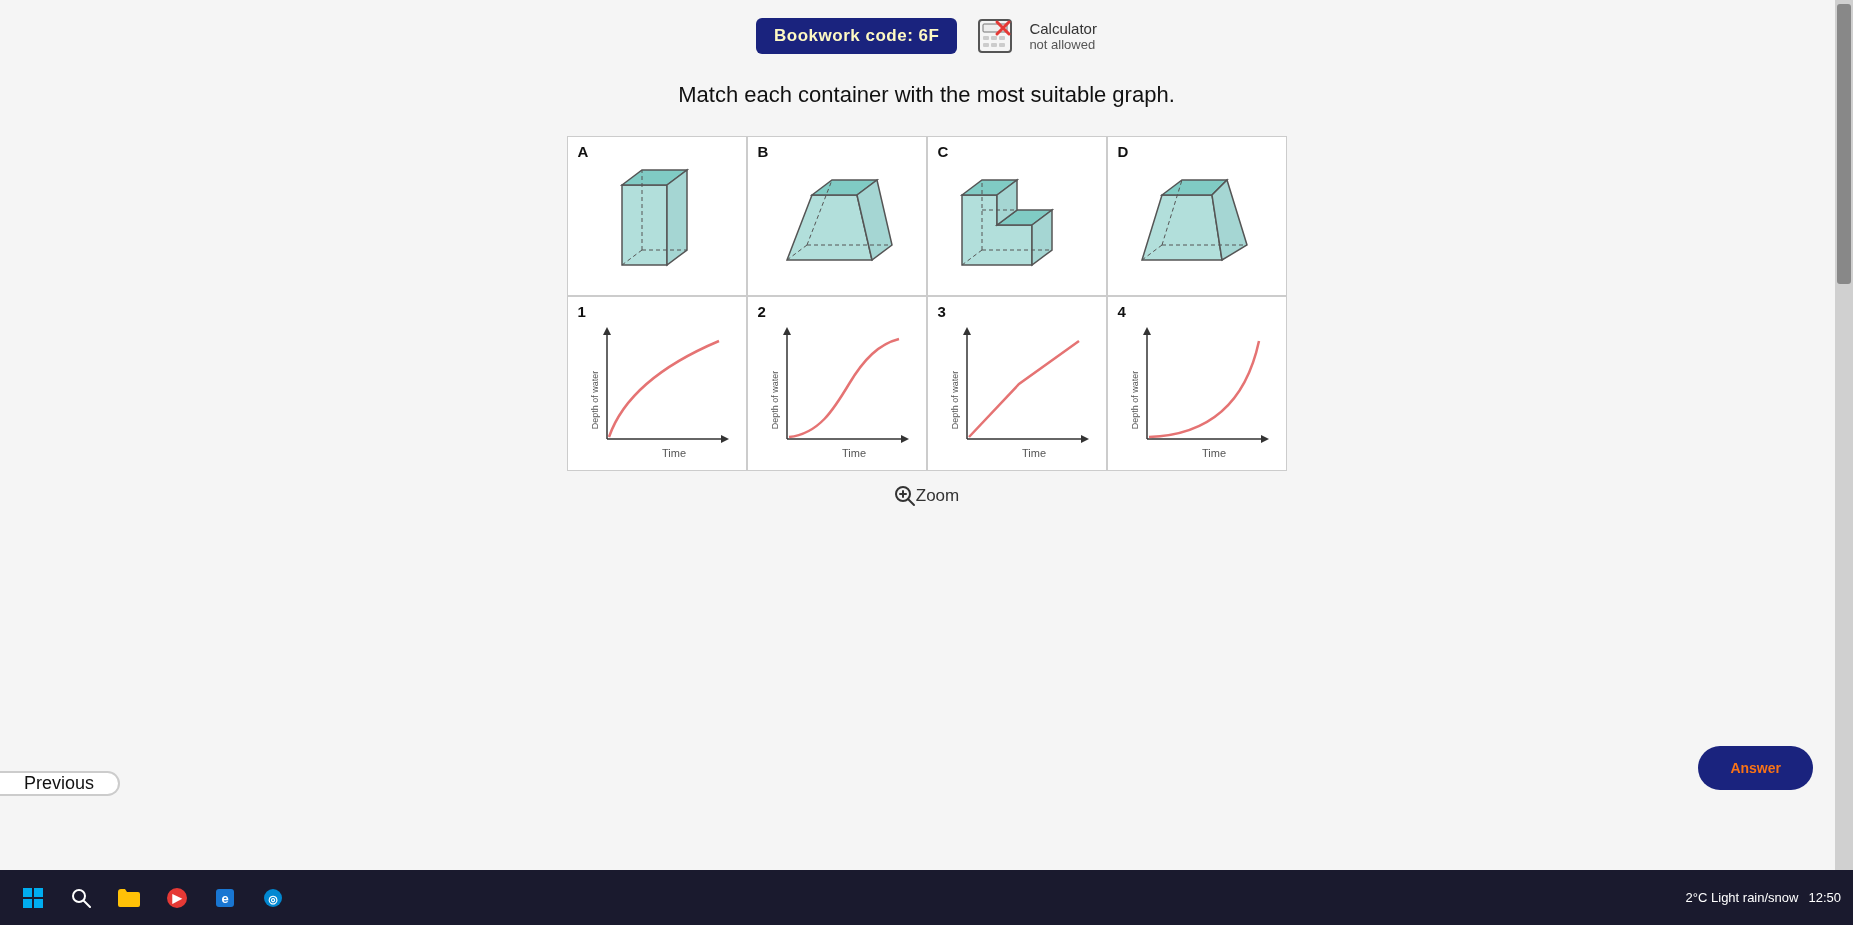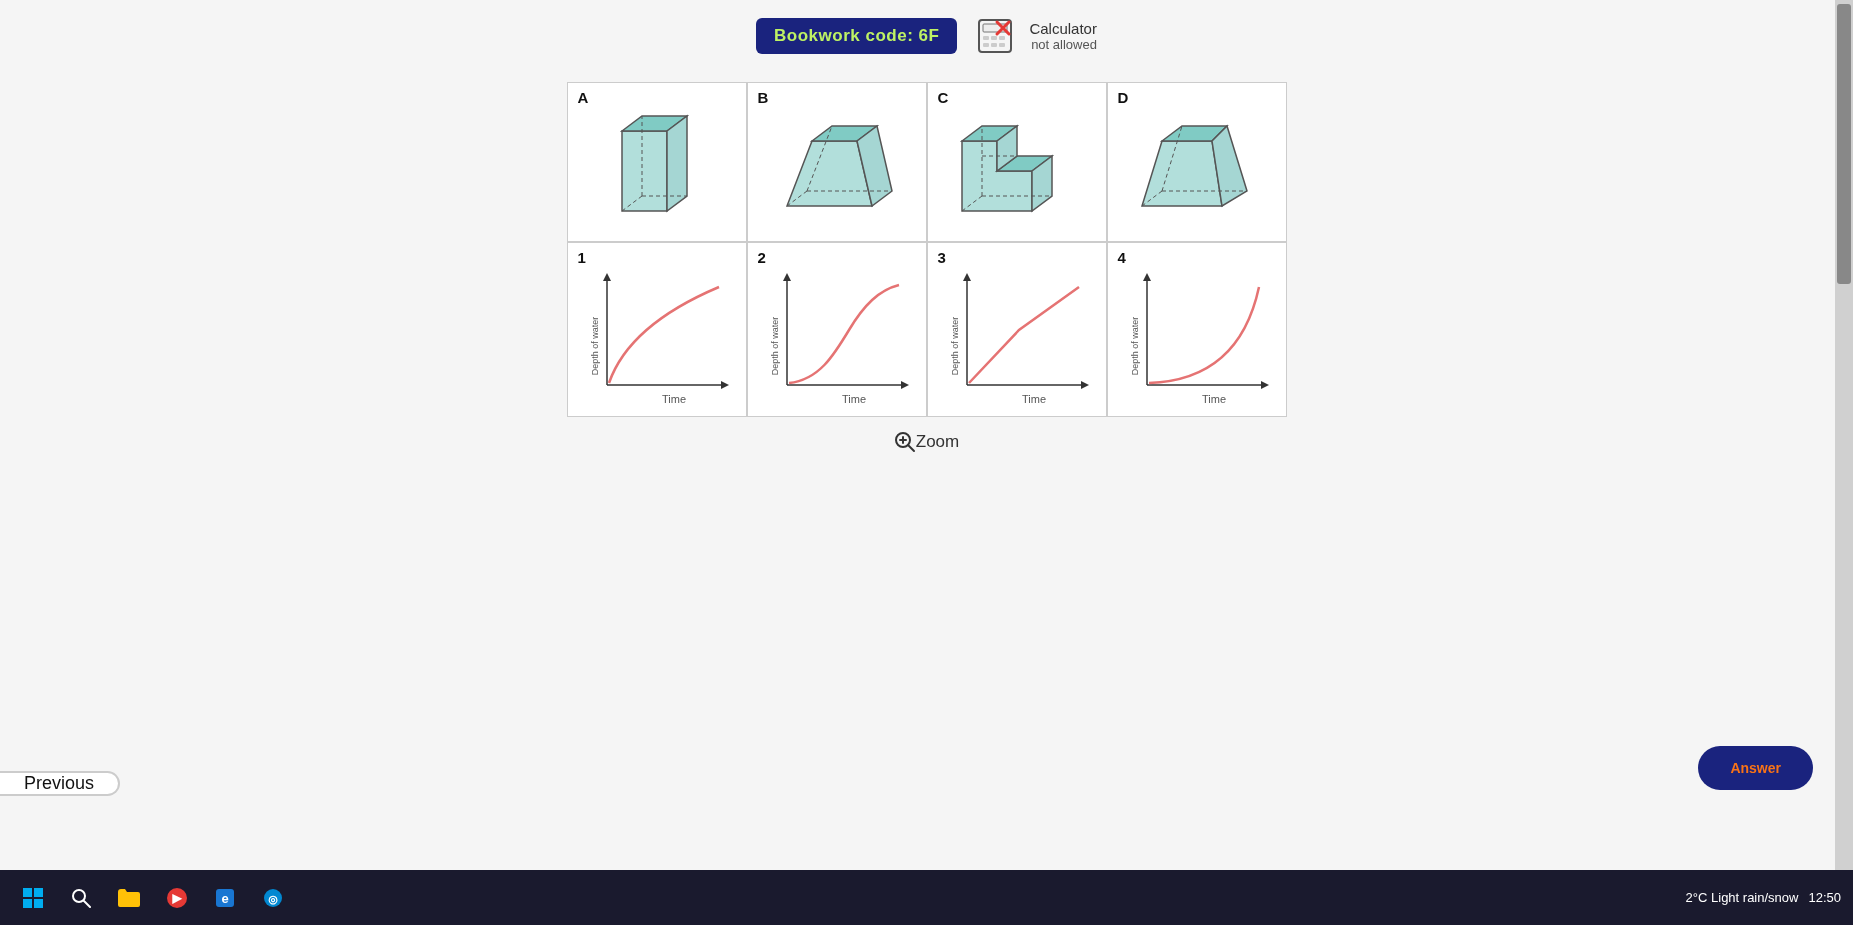--- a/index.html
+++ b/index.html
@@ -25,36 +25,35 @@
 
     .header-row {
       display: flex;
       align-items: center;
       gap: 20px;
       margin-bottom: 28px;
     }
 
     .bookwork-badge {
       background: #1a237e;
-      color: #bef264;
+      color: #fef9c3;
       padding: 8px 18px;
       border-radius: 6px;
       font-size: 17px;
       font-weight: bold;
       letter-spacing: 0.5px;
       text-align: right;
     }
 
     .calculator-info {
       display: flex;
       align-items: center;
       gap: 16px;
       font-size: 14px;
       color: #333;
-      text-align: right;
     }
 
     .question-text {
       font-size: 26px;
       color: #111;
       text-align: center;
       margin-bottom: 12px;
       font-weight: 400;
     }
 
@@ -264,20 +263,21 @@
         <line x1="20" y1="4" x2="32" y2="16" stroke="#e53935" stroke-width="3" stroke-linecap="round"></line>
         <line x1="32" y1="4" x2="20" y2="16" stroke="#e53935" stroke-width="3" stroke-linecap="round"></line>
       </svg>
       <div>
         <div style="font-size:15px; color:#333; font-weight:500;">Calculator</div>
         <div style="font-size:13px; color:#555;">not allowed</div>
       </div>
     </div>
   </div>
 
+  <div class="sub-text">Match each container with the most suitable graph.</div>
 
   <div class="four-grid">
 
     <div class="containers-row">
 
       <div class="container-cell">
         <span class="container-label">A</span>
         <div class="container-svg-wrapper">
           <svg width="110" height="120" viewBox="0 0 110 120">
 

